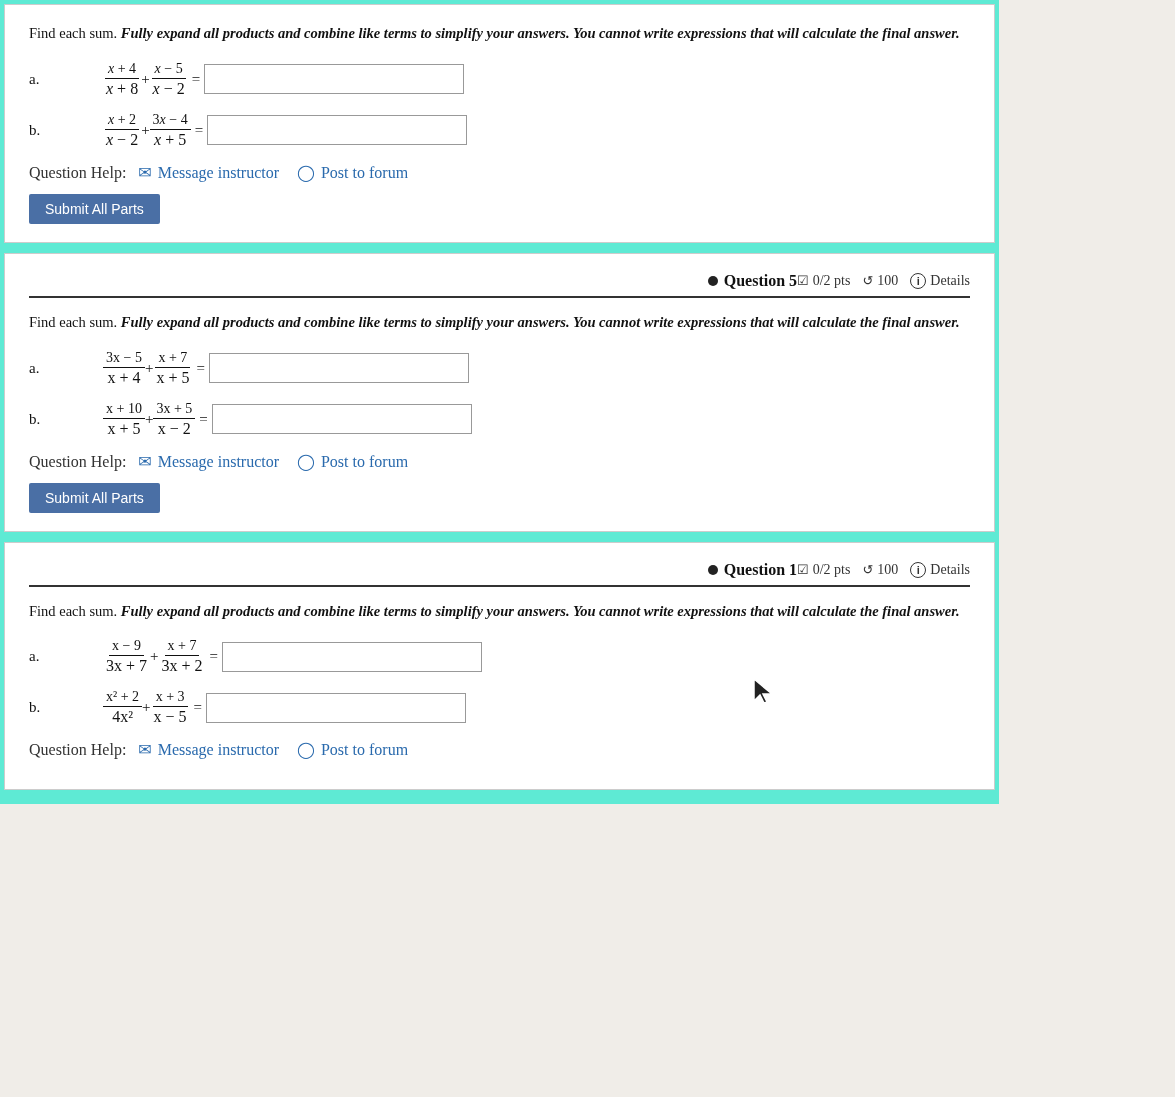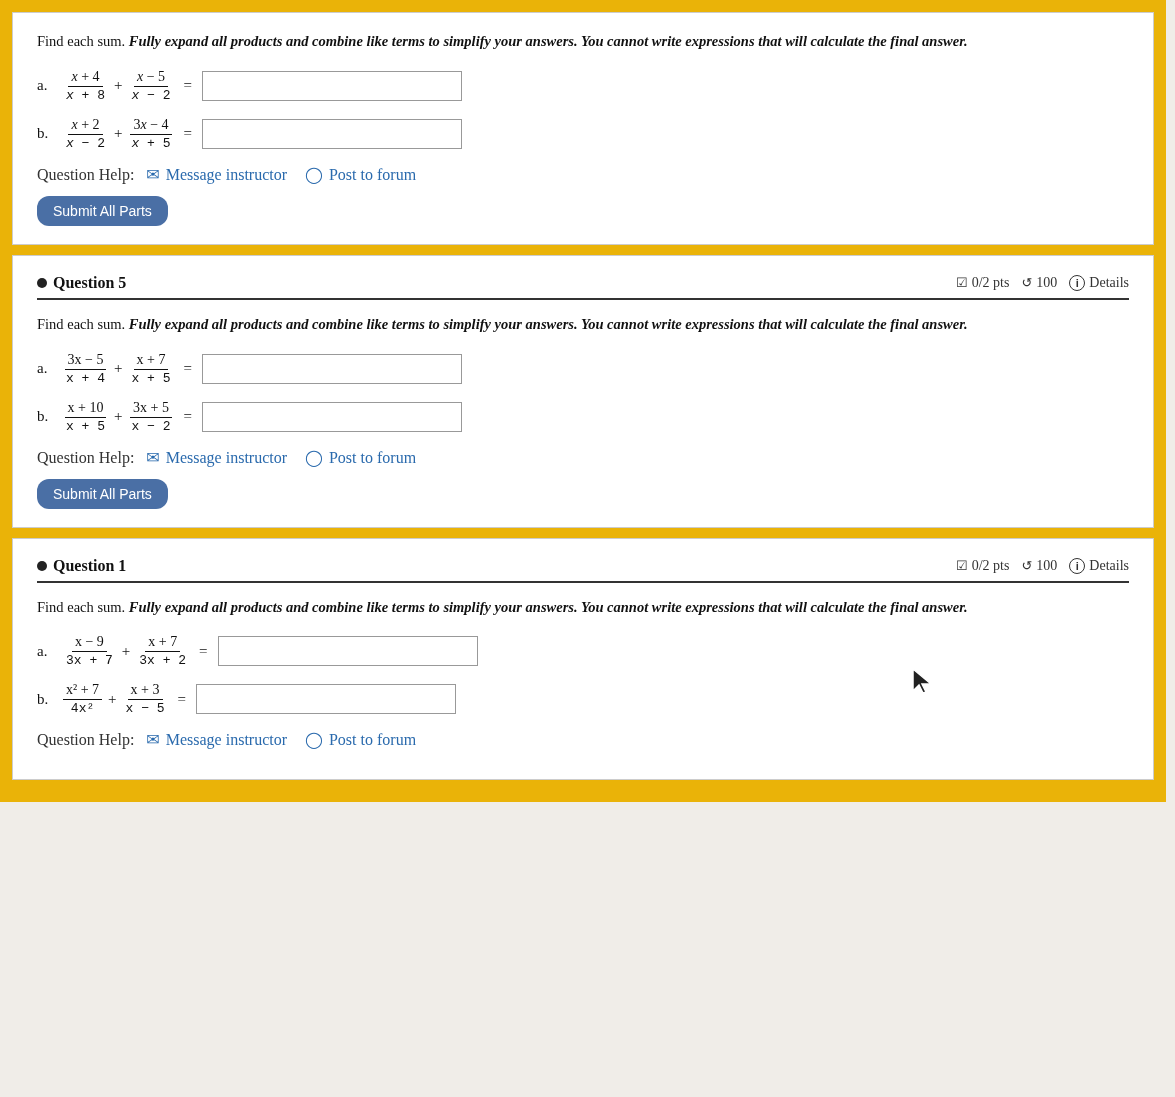--- a/index.html
+++ b/index.html
@@ -5,33 +5,33 @@
     * { box-sizing: border-box; margin: 0; padding: 0; }
     body {
       font-family: Georgia, 'Times New Roman', serif;
       background: #f0ede8;
       color: #111;
       font-size: 15px;
       min-height: 1097px;
       width: 1175px;
     }
     .page-container {
-      width: 1166px;
-      padding: 12px;
-      background: #eab308;
+      width: 999px;
+      padding: 4px;
+      background: #5eead4;
     }
     .question-block {
       background: #fff;
       margin: 0 0 10px 0;
       padding: 18px 24px 18px 24px;
       border: 1px solid #ccc;
     }
     .question-header {
       display: flex;
-      justify-content: space-between;
+      justify-content: flex-end;
       align-items: center;
       border-bottom: 2px solid #333;
       padding-bottom: 6px;
       margin-bottom: 14px;
     }
     .question-title {
       font-weight: bold;
       font-size: 16px;
       display: flex;
       align-items: center;
@@ -72,39 +72,38 @@
       gap: 8px;
     }
     .part-label {
       font-size: 15px;
       min-width: 18px;
       font-family: Georgia, serif;
     }
     .fraction-expr {
       display: inline-flex;
       align-items: center;
-      gap: 6px;
       font-family: Georgia, serif;
       font-size: 15px;
+      margin-left: 48px;
     }
     .fraction {
       display: inline-flex;
       flex-direction: column;
       align-items: center;
       vertical-align: middle;
     }
     .frac-num {
       border-bottom: 1px solid #111;
       padding: 0 3px 1px 3px;
       font-size: 14px;
     }
     .frac-den {
       padding: 1px 3px 0 3px;
-      font-size: 13px;
-      font-family: Liberation Mono, monospace;
+      font-size: 16px;
     }
     .equals {
       font-size: 15px;
       margin: 0 4px;
     }
     .answer-box {
       border: 1px solid #999;
       background: #fff;
       height: 30px;
       width: 260px;
@@ -121,21 +120,21 @@
       text-decoration: none;
       cursor: pointer;
     }
     .submit-btn {
       background: #4a6fa5;
       color: #fff;
       border: none;
       padding: 7px 16px;
       font-size: 14px;
       cursor: pointer;
-      border-radius: 12px;
+      border-radius: 2px;
       font-family: Arial, sans-serif;
     }
     .top-block {
       background: #fff;
       padding: 18px 24px 18px 24px;
       border: 1px solid #ccc;
       margin-bottom: 10px;
     }
     .icon-circle {
       display: inline-flex;
@@ -330,21 +329,21 @@
         </span>
         <span class="equals">=</span>
         <input type="text" class="answer-box" style="">
       </div>
     </div>
 
     <div class="part-row">
       <span class="part-label">b.</span>
       <div class="fraction-expr">
         <span class="fraction">
-          <span class="frac-num">x² + 7</span>
+          <span class="frac-num">x² + 2</span>
           <span class="frac-den">4x²</span>
         </span>
         <span>+</span>
         <span class="fraction">
           <span class="frac-num">x + 3</span>
           <span class="frac-den">x − 5</span>
         </span>
         <span class="equals">=</span>
         <input type="text" class="answer-box" style="">
       </div>

